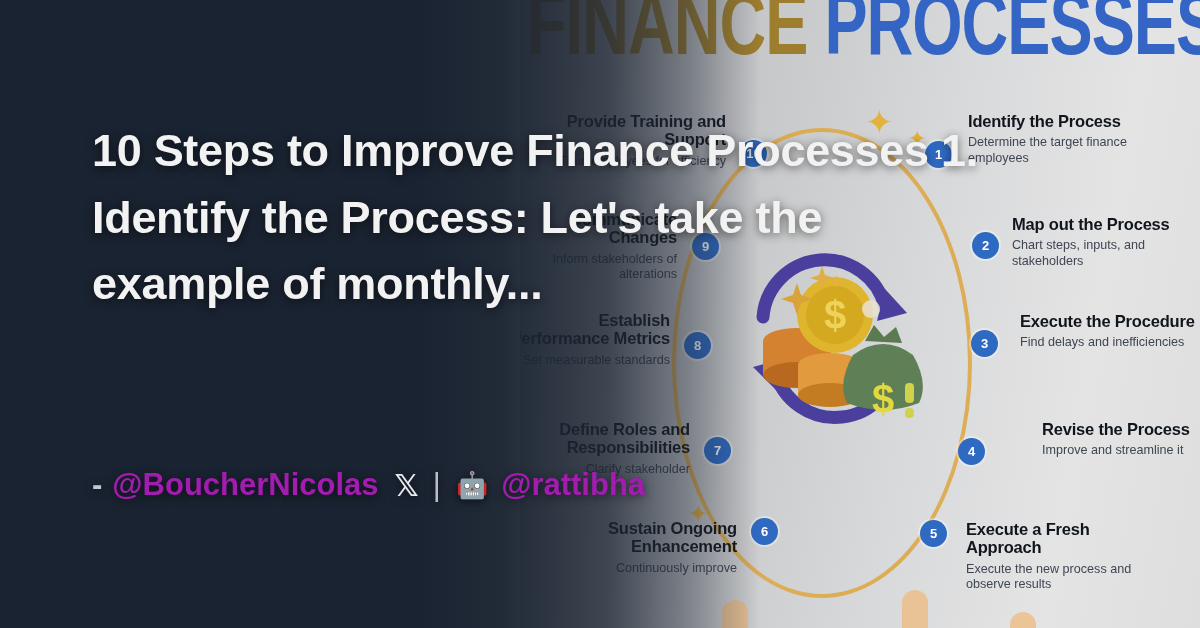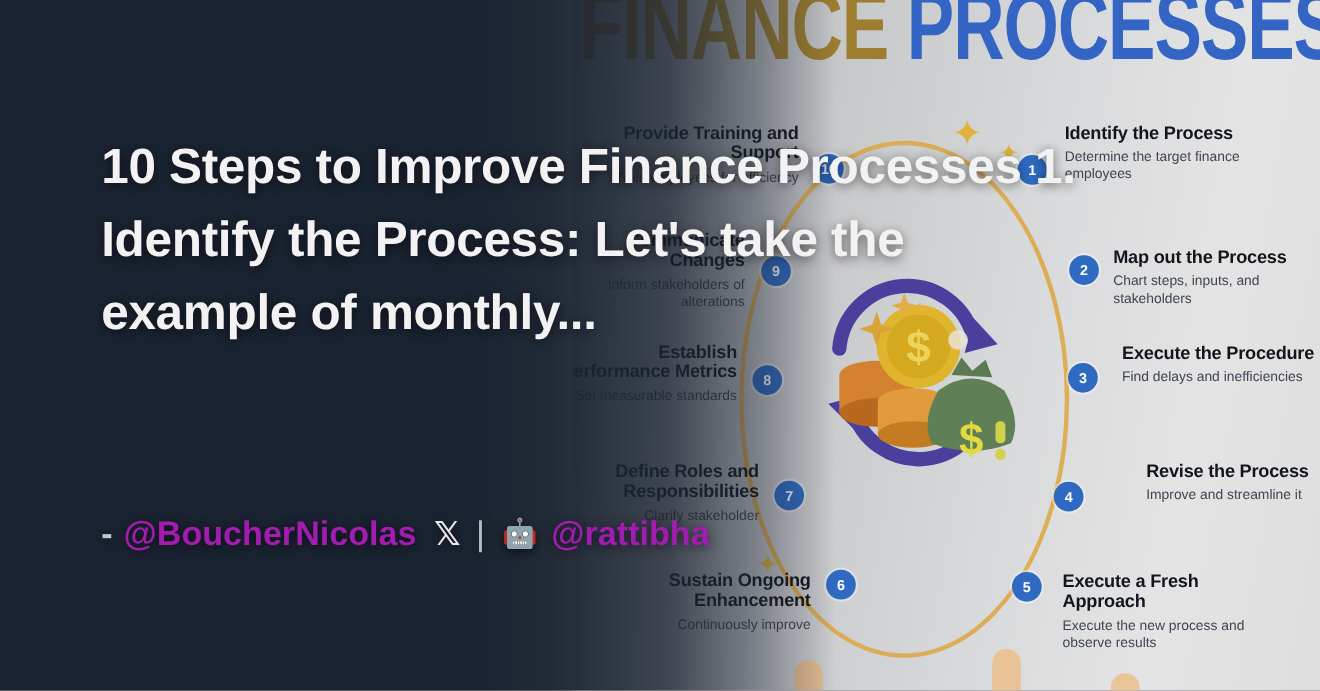--- a/index.html
+++ b/index.html
@@ -209,21 +209,21 @@
     <span class="badge" style="left:231px; top:518px;">6</span>
     <span class="badge" style="left:184px; top:437px;">7</span>
     <span class="badge" style="left:164px; top:332px;">8</span>
     <span class="badge" style="left:172px; top:233px;">9</span>
     <span class="badge" style="left:220px; top:140px;">10</span>
 
     <div class="step right" style="left:448px; top:112px;">
       <h3>Identify the Process</h3>
       <p>Determine the target finance employees</p>
     </div>
-    <div class="step right" style="left:492px; top:225px;">
+    <div class="step right" style="left:492px; top:215px;">
       <h3>Map out the Process</h3>
       <p>Chart steps, inputs, and stakeholders</p>
     </div>
     <div class="step right" style="left:500px; top:312px;">
       <h3>Execute the Procedure</h3>
       <p>Find delays and inefficiencies</p>
     </div>
     <div class="step right" style="left:488px; top:420px;margin-left:34px;">
       <h3>Revise the Process</h3>
       <p>Improve and streamline it</p>

